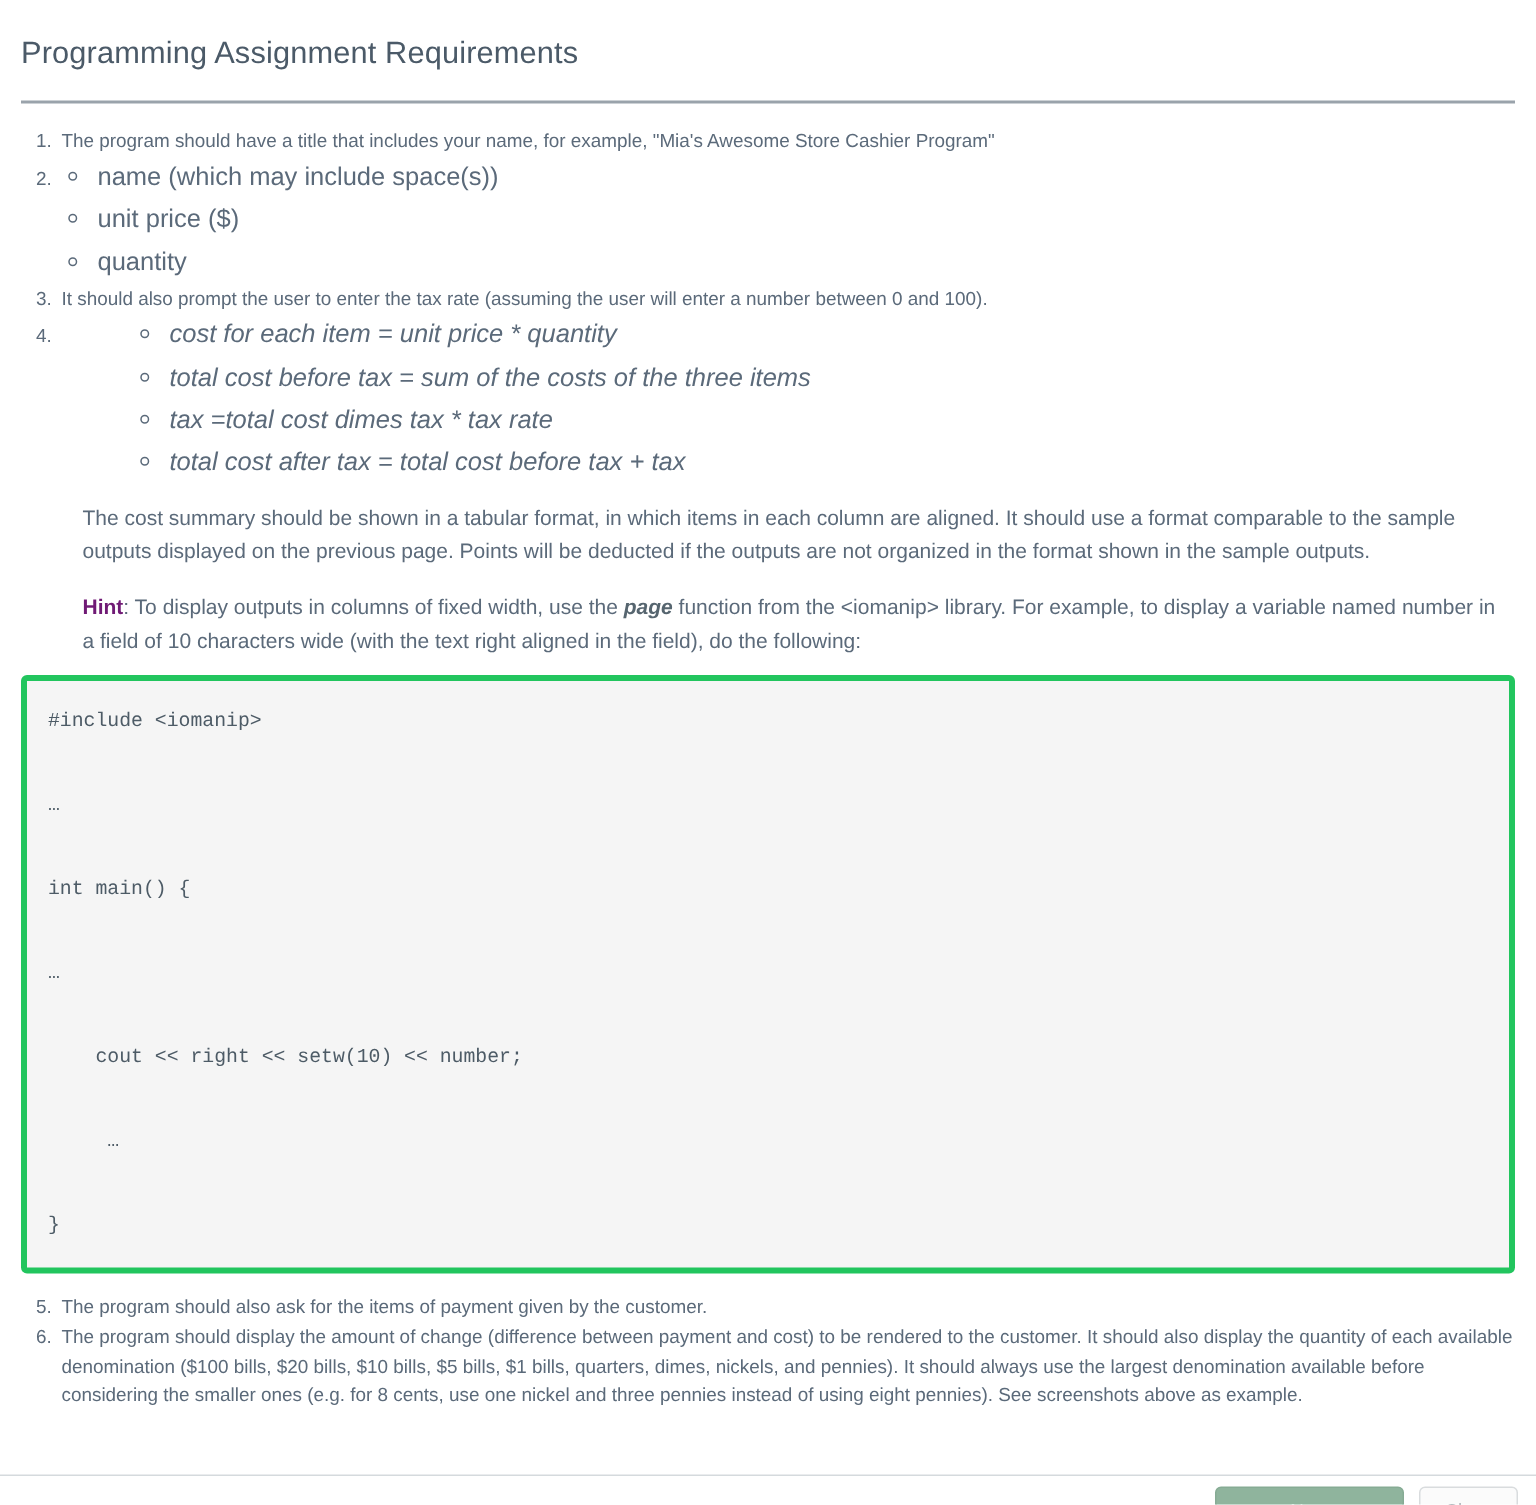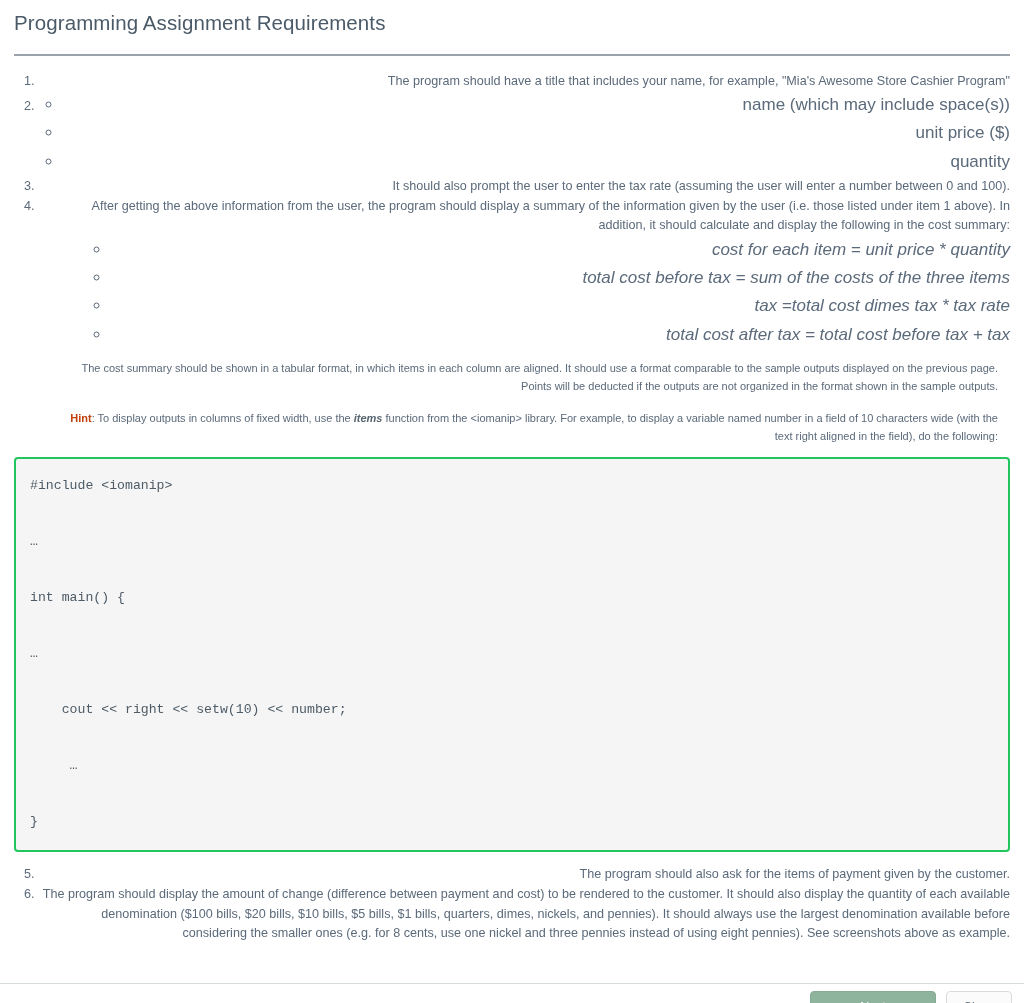--- a/index.html
+++ b/index.html
@@ -15,21 +15,21 @@
     font-family: "Liberation Sans", sans-serif;
     color: #5b6a7a;
     -webkit-font-smoothing: antialiased;
   }
 
   .page {
     position: relative;
     width: 1024px;
     height: 1003px;
     box-sizing: border-box;
-    padding: 0 14px;
+    padding: 13px 14px;
   }
 
   
   h1.section-title {
     font-size: 20.5px;
     font-weight: 400;
     color: #4b5a68;
     letter-spacing: 0.1px;
     margin: 0;
     padding: 10px 0 0 0;
@@ -43,55 +43,54 @@
     width: 100%;
   }
 
   
   ol.req {
     margin: 0;
     padding: 0 0 0 24px;
     list-style-type: decimal;
     font-size: 12.6px;
     line-height: 1.53;
-    text-align: right;
   }
   ol.req > li {
     margin: 0 0 1px 0;
     padding-left: 3px;
   }
   ol.req > li::marker { color: #5b6a7a; }
 
   ul.sub {
     margin: 1px 0 1px 0;
     padding: 0 0 0 22px;
     list-style-type: circle;
     font-size: 17px;
     line-height: 1.55;
   }
   ul.sub > li { margin: 0 0 2px 0; padding-left: 2px; }
 
   ul.sub.italic > li { font-style: italic; margin-left: 48px; }
 
   p.note {
-    font-size: 11px;
+    font-size: 14px;
     line-height: 1.62;
     margin: 12px 0 0 0;
     padding: 0 12px 0 14px;
   }
   p.note.second { margin-top: 14px; }
 
-  b.strong { font-weight: 700; color: #c2410c; }
+  b.strong { font-weight: 700; color: #701a75; }
   i.bi { font-weight: 700; font-style: italic; color: #56656f; }
 
   
   pre.codeblock {
     margin: 12px 0 0 0;
     background: #f5f5f5;
-    border: 2px solid #22c55e;
+    border: 4px solid #22c55e;
     border-radius: 4px;
     padding: 13px 14px 14px 14px;
     font-family: "Liberation Mono", "DejaVu Sans Mono", monospace;
     font-size: 13.2px;
     line-height: 2.12;
     color: #4d5b66;
     white-space: pre;
     overflow: hidden;
     box-sizing: border-box;
     width: 996px;
@@ -164,31 +163,30 @@
           <li>unit price ($)</li>
           <li>quantity</li>
         </ul>
       </li>
 
       <li>
         <span>It should also prompt the user to enter the tax rate (assuming the user will enter a number between 0 and 100).</span>
       </li>
 
       <li>
-        <span>After getting the above information from the user, the program should display a summary of the information given by the user (i.e. those listed under item 1 above). In addition, it should calculate and display the following in the cost summary:</span>
         <ul class="sub italic">
           <li>cost for each item = unit price * quantity</li>
           <li>total cost before tax = sum of the costs of the three items</li>
           <li>tax =total cost dimes tax * tax rate</li>
           <li>total cost after tax = total cost before tax + tax</li>
         </ul>
 
         <p class="note">The cost summary should be shown in a tabular format, in which items in each column are aligned.  It should use a format comparable to the sample outputs displayed on the previous page.  Points will be deducted if the outputs are not organized in the format shown in the sample outputs.</p>
 
-        <p class="note second"><b class="strong">Hint</b><span>: To display outputs in columns of fixed width, use the </span><i class="bi">items</i><span> function from the &lt;iomanip&gt; library.  For example, to display a variable named number in a field of 10 characters wide (with the text right aligned in the field), do the following:</span></p>
+        <p class="note second"><b class="strong">Hint</b><span>: To display outputs in columns of fixed width, use the </span><i class="bi">page</i><span> function from the &lt;iomanip&gt; library.  For example, to display a variable named number in a field of 10 characters wide (with the text right aligned in the field), do the following:</span></p>
       </li>
     </ol>
 
     <pre class="codeblock">#include &lt;iomanip&gt;
 
 …
 
 int main() {
 
 …

